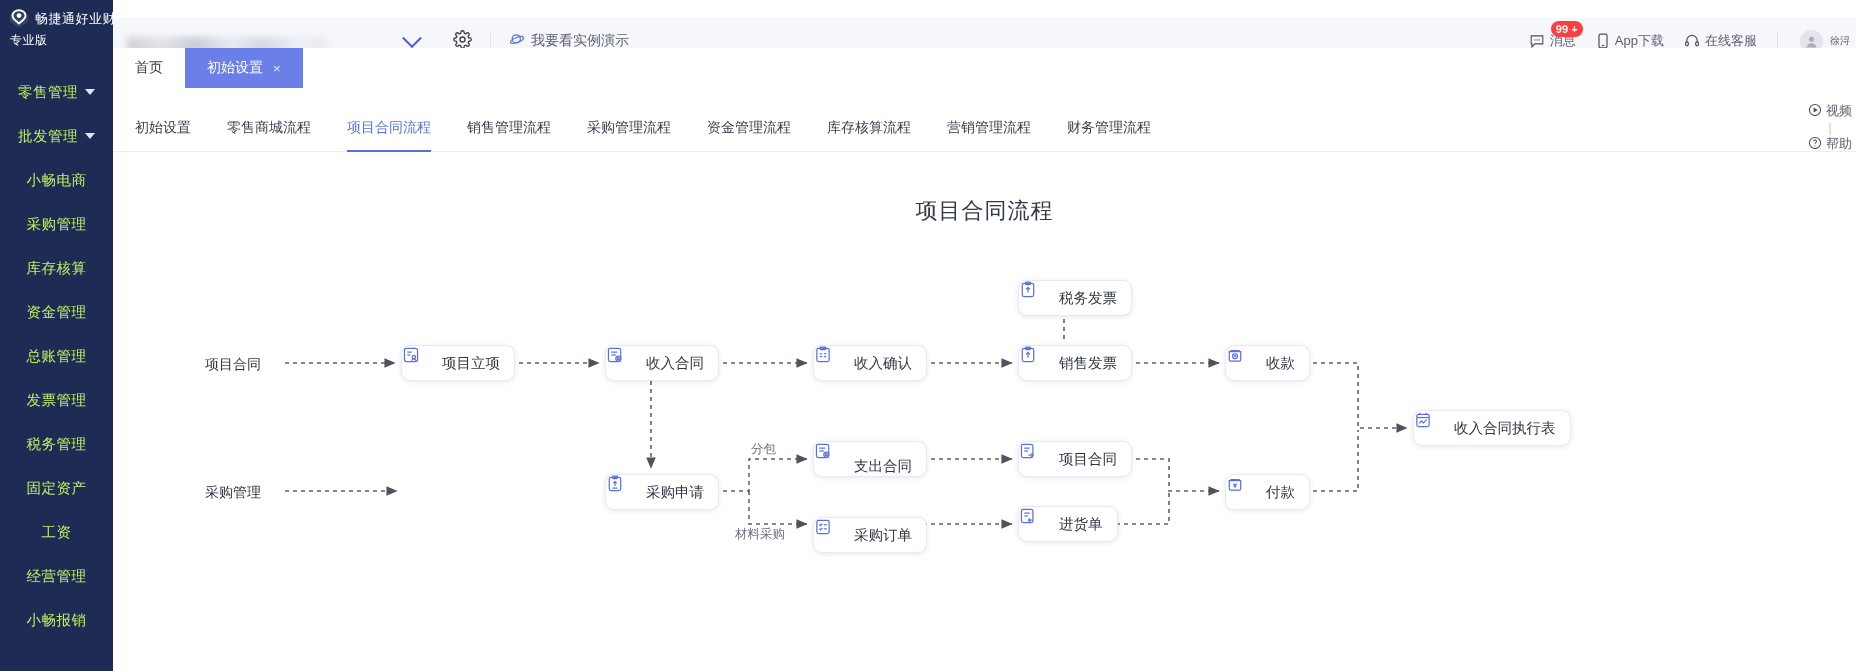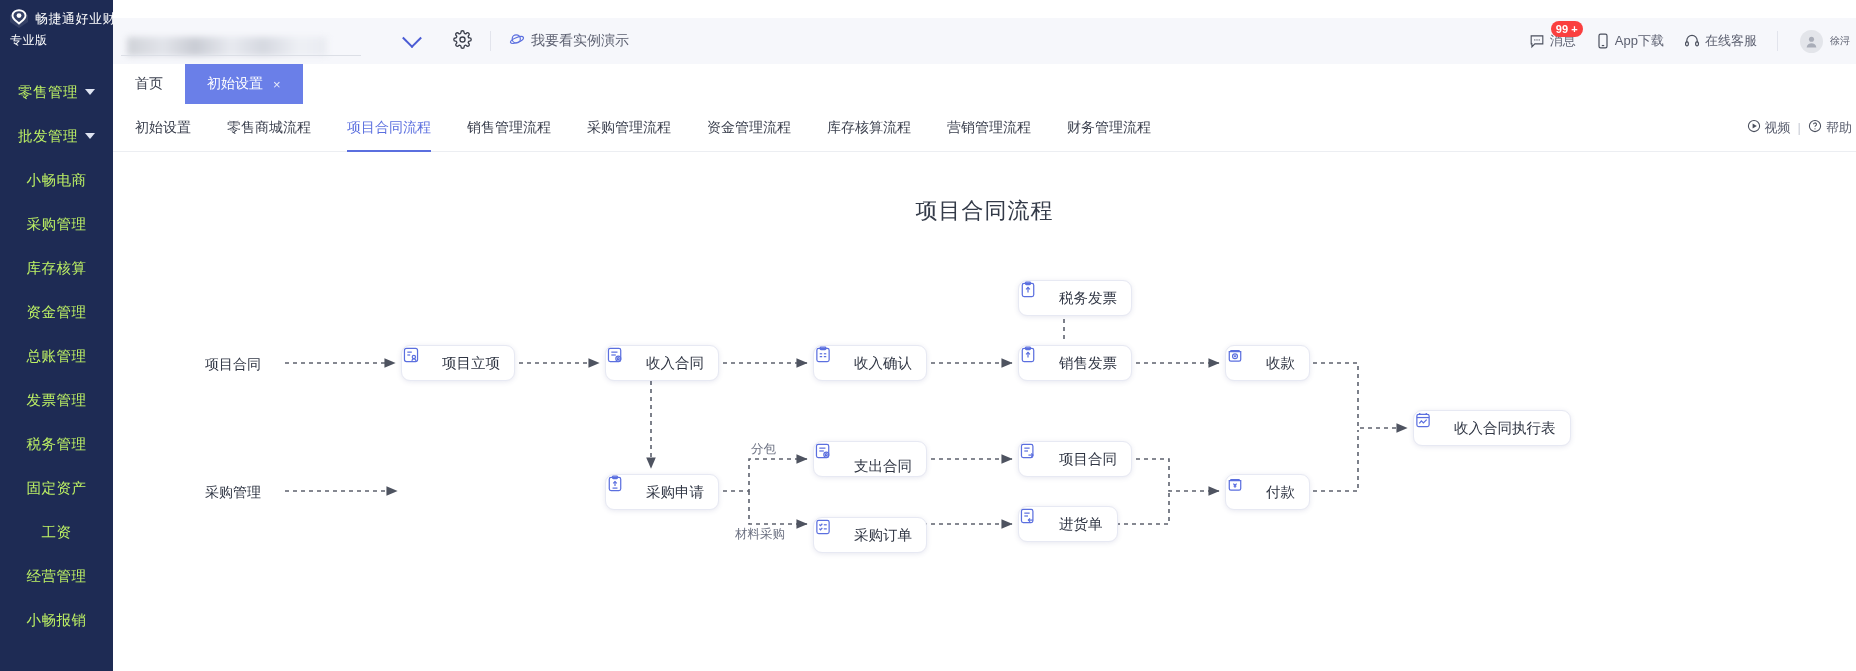--- a/index.html
+++ b/index.html
@@ -89,21 +89,21 @@
   }
   .avatar {
     width: 23px; height: 23px; border-radius: 50%; background: #e3e5ea;
     display: flex; align-items: center; justify-content: center;
     margin-left: 22px;
   }
   .uname { color: #5c6070; font-size: 10px; margin-left: 7px; white-space: nowrap; }
 
   
   .tabstrip {
-    position: absolute; left: 113px; top: 64px; right: 0; height: 40px;
+    position: absolute; left: 113px; top: 48px; right: 0; height: 40px;
     background: #fff; display: flex; align-items: stretch;
   }
   .btab {
     display: flex; align-items: center; padding: 0 22px;
     font-size: 14px; color: #3a3f4d; cursor: pointer; white-space: nowrap;
   }
   .btab.active { background: #6a7fe8; color: #fff; }
   .btab .x {
     margin-left: 10px; font-size: 13px; color: #e8ebfb; line-height: 1;
   }
@@ -120,21 +120,21 @@
     height: 48px; display: flex; align-items: center;
   }
   .stab:first-child { margin-left: 22px; }
   .stab.active { color: #5b6fdf; }
   .stab.active::after {
     content: ""; position: absolute; left: 0; right: 0; bottom: 0;
     height: 2px; background: #5b6fdf;
   }
   .subtabs-right {
     margin-left: auto; display: flex; align-items: center;
-    padding-right: 4px; color: #5c6070; font-size: 13px;
+    padding-right: 4px; color: #5c6070; font-size: 13px; flex-direction: column;
   }
   .sr-link { display: flex; align-items: center; gap: 4px; cursor: pointer; }
   .sr-sep { margin: 0 7px; color: #c8ccd6; }
 
   
   .canvas {
     position: absolute; left: 113px; top: 152px; right: 0; bottom: 0;
     background: #fff; overflow: hidden;
   }
   .page-title {

